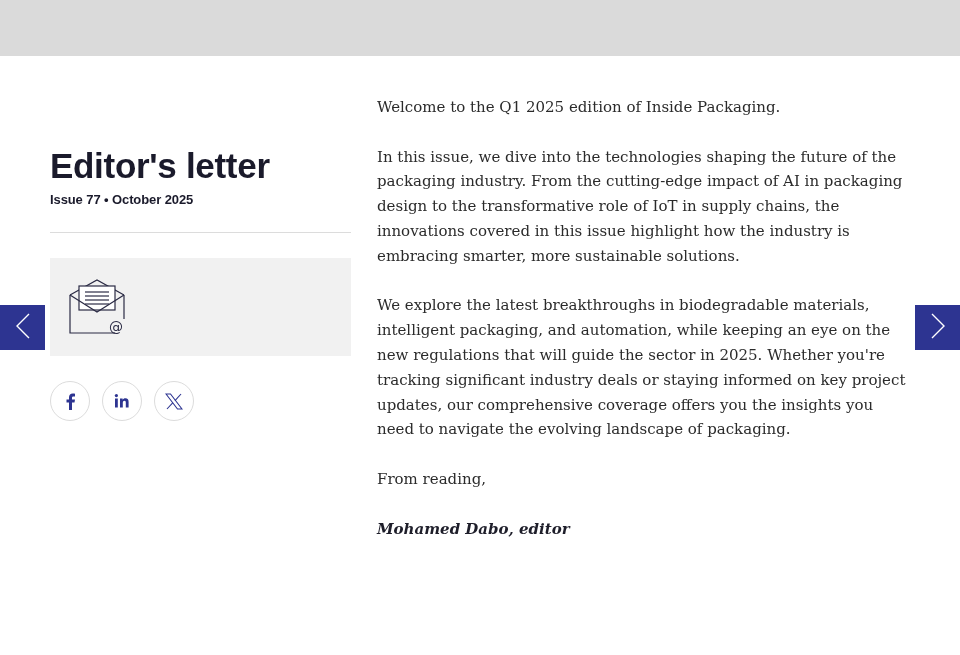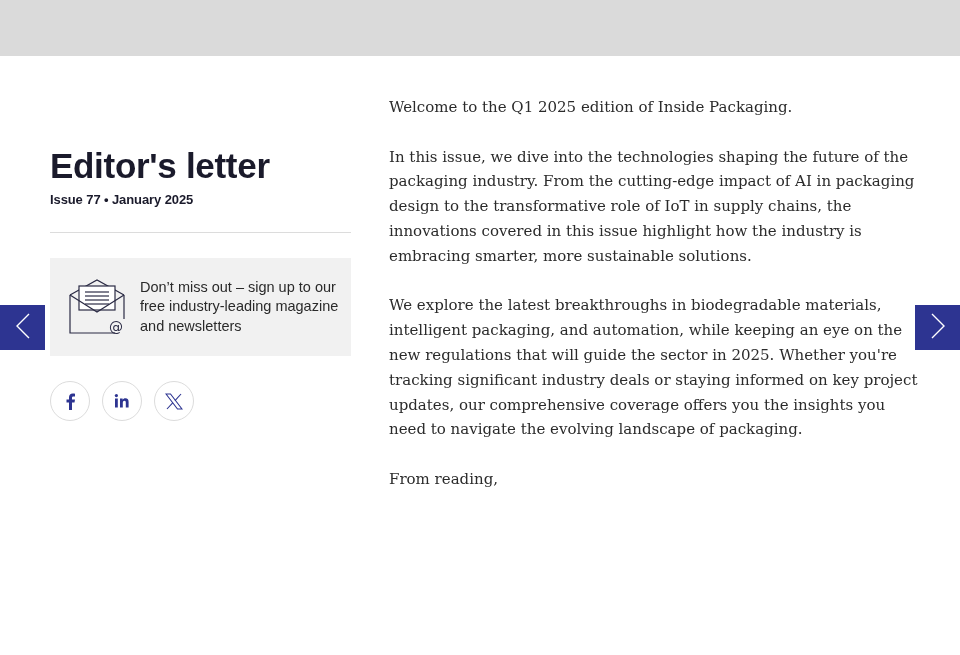--- a/index.html
+++ b/index.html
@@ -14,54 +14,53 @@
     .divider { margin-top: 24px; height: 1px; background: #dcdcdc; width: 301px; }
 
     .signup-box { margin-top: 25px; width: 301px; height: 98px; background: #f1f1f1; display: flex; align-items: center; padding-left: 19px; cursor: pointer; }
     .signup-box .mail-icon { width: 57px; height: 56px; flex: 0 0 57px; }
     .signup-text { margin-left: 14px; font-size: 14.5px; line-height: 19.5px; color: #2a2a2a; width: 200px; }
 
     .social-row { margin-top: 25px; display: flex; gap: 12px; }
     .social-btn { width: 40px; height: 40px; border-radius: 50%; border: 1px solid #dcdcdc; display: flex; align-items: center; justify-content: center; background: #fff; cursor: pointer; }
     .social-btn svg { display: block; }
 
-    .article { position: absolute; left: 377px; top: 95px; width: 530px; font-family: "DejaVu Serif", "Liberation Serif", serif; font-size: 15px; line-height: 24.8px; color: #2b2b2b; margin-left: 12px; }
+    .article { position: absolute; left: 377px; top: 95px; width: 530px; font-family: "DejaVu Serif", "Liberation Serif", serif; font-size: 15px; line-height: 24.8px; color: #2b2b2b; }
     .article p { margin-bottom: 24.8px; }
     .article .sig { font-weight: 700; font-style: italic; color: #1e1e2a; }
 
     .nav-arrow { position: absolute; top: 305px; width: 45px; height: 45px; background: #2d3491; display: flex; align-items: center; justify-content: center; cursor: pointer; }
     .nav-prev { left: 0; }
     .nav-next { right: 0; }
   </style>
 </head>
 <body>
 
 <div class="top-bar"></div>
 
 <div class="left-col">
   <h1 class="page-title">Editor's letter</h1>
-  <div class="issue-meta">Issue 77 • January 2025</div>
+  <div class="issue-meta">Issue 77 • October 2025</div>
   <div class="divider"></div>
 
   <div class="signup-box">
     <span class="mail-icon">
       <svg width="57" height="56" viewBox="0 0 57 56" fill="none" stroke="#2a2a44" stroke-width="1.2">
         <path d="M1 16 L28 1 L55 16"></path>
         <path d="M1 16 L1 54 L46 54"></path>
         <path d="M55 16 L55 40"></path>
         <rect x="10" y="7" width="36" height="24" fill="#ffffff"></rect>
         <path d="M1 16 L28 33 L55 16"></path>
         <line x1="16" y1="13" x2="40" y2="13"></line>
         <line x1="16" y1="17" x2="40" y2="17"></line>
         <line x1="16" y1="21" x2="40" y2="21"></line>
         <line x1="16" y1="25" x2="40" y2="25"></line>
         <text x="47" y="53" font-family="DejaVu Sans, sans-serif" font-size="14" fill="#2a2a44" stroke="none" text-anchor="middle">@</text>
       </svg>
     </span>
-    <div class="signup-text">Don’t miss out – sign up to our free industry-leading magazine and newsletters</div>
   </div>
 
   <div class="social-row">
     <div class="social-btn">
       <span>
         <svg width="14" height="18" viewBox="0 0 14 18">
             <path d="M9 18 V10.5 H11.5 L12 7.5 H9 V5.8 C9 5 9.3 4.4 10.4 4.4 H12 V1.7 C11.6 1.6 10.7 1.5 9.7 1.5 C7.5 1.5 6 2.8 6 5.3 V7.5 H3.5 V10.5 H6 V18 Z" fill="#2d3491"></path>
           </svg>
       </span>
     </div>
@@ -84,20 +83,21 @@
       </span>
     </div>
   </div>
 </div>
 
 <div class="article">
   <p>Welcome to the Q1 2025 edition of Inside Packaging.</p>
   <p>In this issue, we dive into the technologies shaping the future of the packaging industry. From the cutting-edge impact of AI in packaging design to the transformative role of IoT in supply chains, the innovations covered in this issue highlight how the industry is embracing smarter, more sustainable solutions.</p>
   <p>We explore the latest breakthroughs in biodegradable materials, intelligent packaging, and automation, while keeping an eye on the new regulations that will guide the sector in 2025. Whether you're tracking significant industry deals or staying informed on key project updates, our comprehensive coverage offers you the insights you need to navigate the evolving landscape of packaging.</p>
   <p>From reading,</p>
+  <p class="sig">Mohamed Dabo, editor</p>
 </div>
 
 <div class="nav-arrow nav-prev">
   <span>
     <svg width="14" height="26" viewBox="0 0 14 26" fill="none" stroke="#ffffff" stroke-width="1.4">
         <path d="M13 1 L1 13 L13 25"></path>
       </svg>
   </span>
 </div>
 <div class="nav-arrow nav-next">

